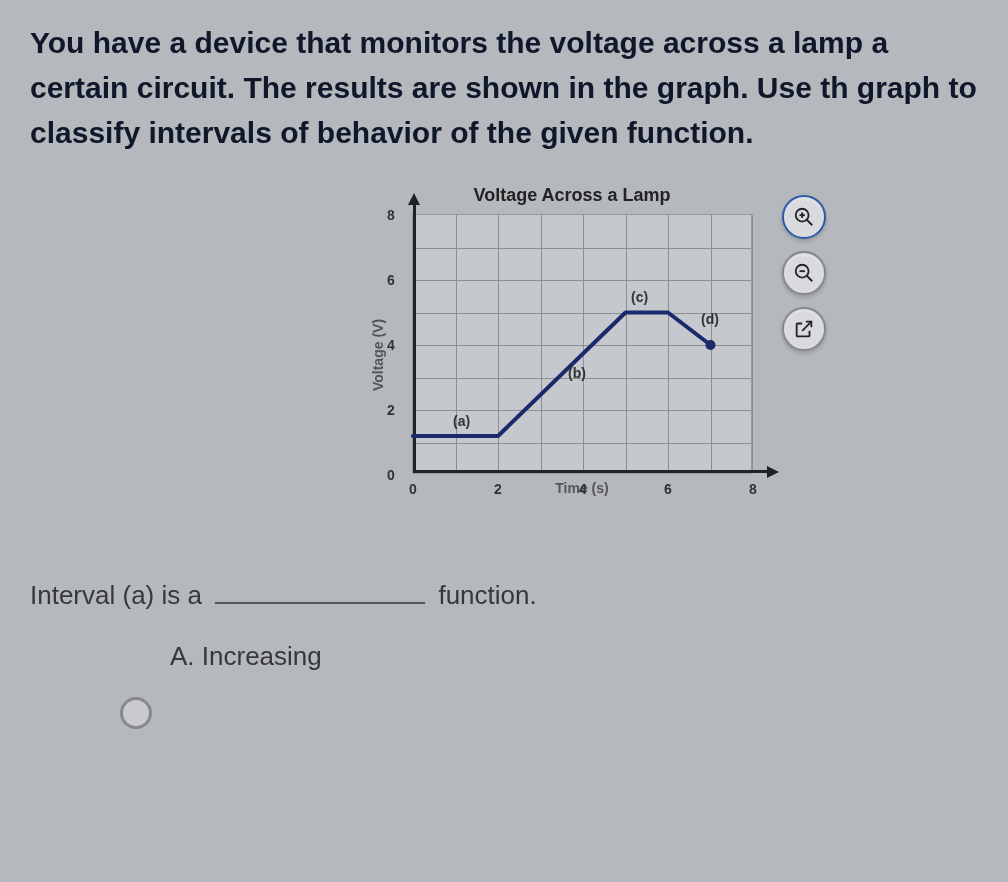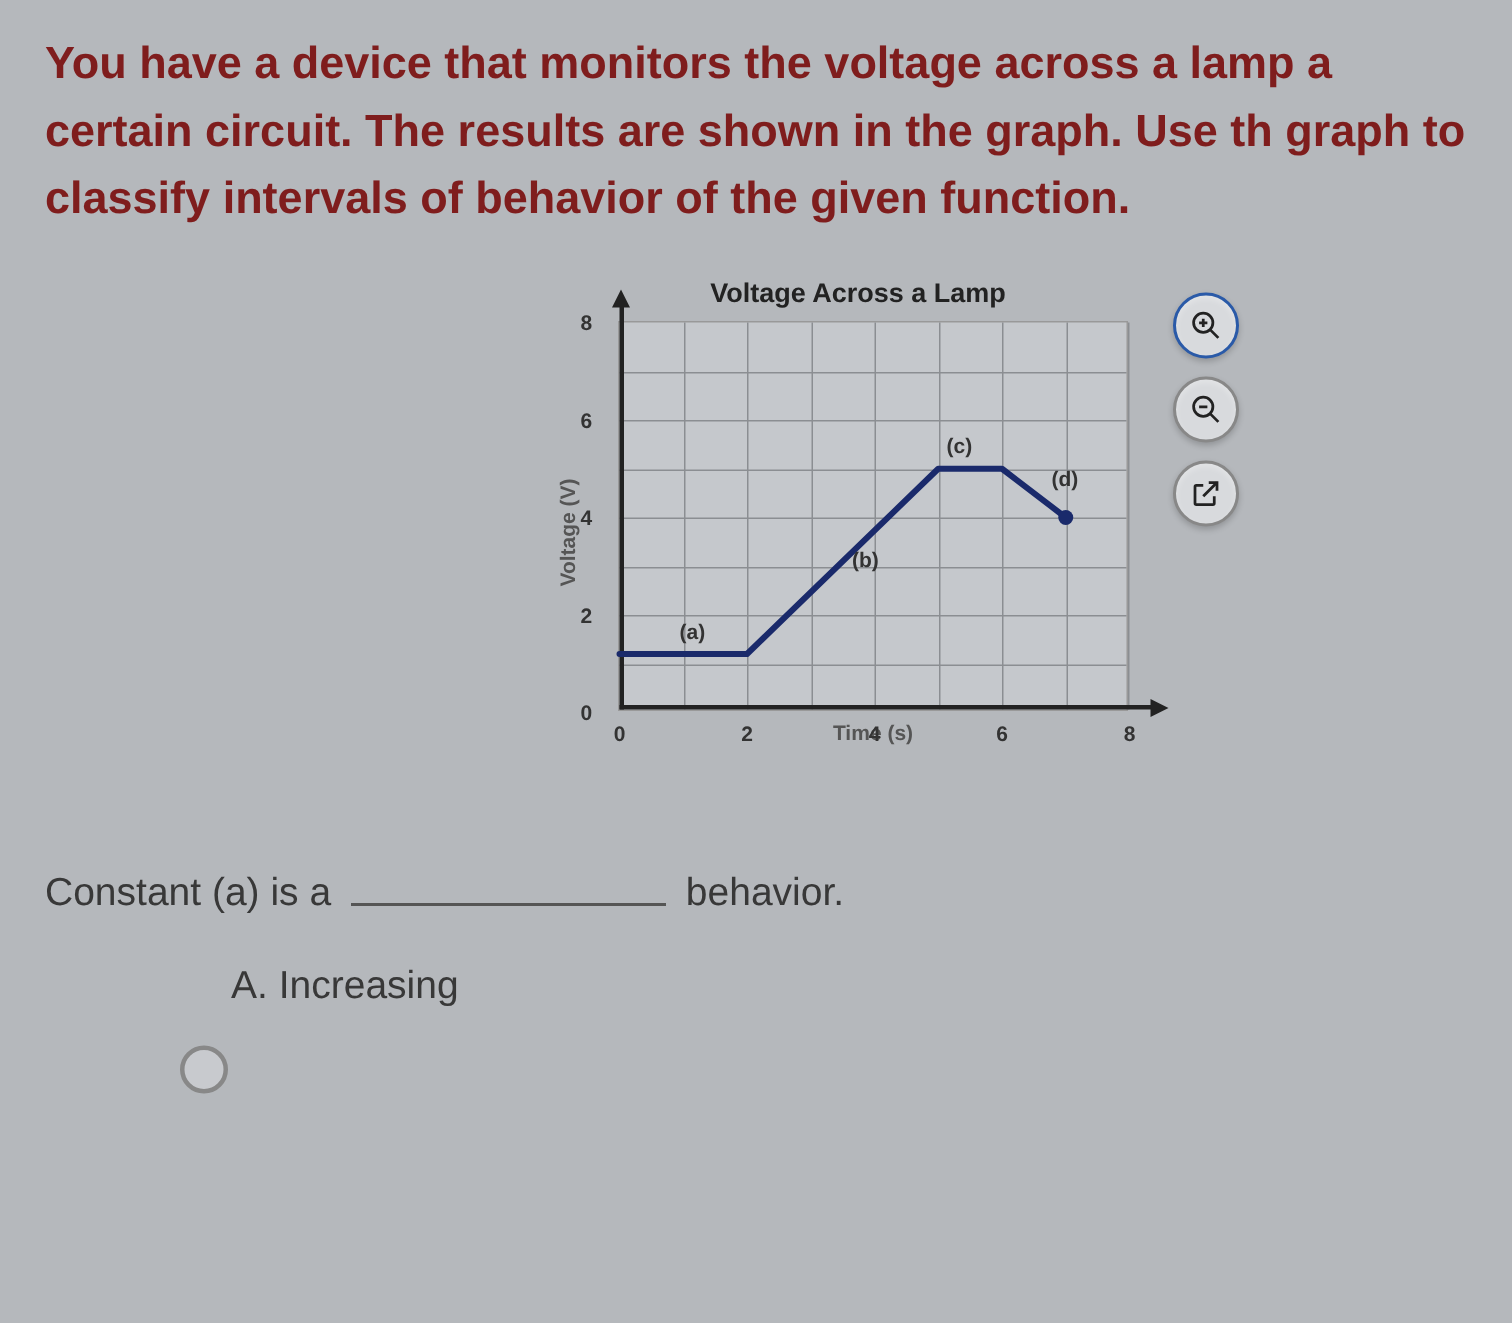--- a/index.html
+++ b/index.html
@@ -9,21 +9,21 @@
       width: 1008px;
       height: 882px;
       padding: 20px 30px;
       color: #1a1a1a;
       overflow: hidden;
     }
     .question-text {
       font-size: 30px;
       font-weight: bold;
       line-height: 1.5;
-      color: #7f1d1d;
+      color: #0f172a;
       margin-bottom: 30px;
     }
     .chart-wrapper {
       display: flex;
       align-items: flex-start;
       justify-content: center;
       gap: 20px;
       margin-left: 200px;
       margin-bottom: 50px;
       position: relative;
@@ -117,21 +117,21 @@
       border-bottom: 2px solid #555;
       width: 210px;
       height: 1.1em;
       vertical-align: baseline;
       margin: 0 6px;
     }
     .choices { margin-left: 90px; display: flex; flex-direction: column; gap: 24px; }
     .choice {
       display: flex;
       align-items: center;
-      gap: 2px;
+      gap: 18px;
       font-size: 26px;
       color: #383838;
       cursor: pointer;
     }
     .radio {
       width: 32px; height: 32px;
       border: 3px solid #888;
       border-radius: 50%;
       background: #c8cace;
       flex-shrink: 0;
@@ -216,23 +216,23 @@
       <svg viewBox="0 0 24 24">
           <path d="M14 4h6v6"></path>
           <path d="M20 4L10 14"></path>
           <path d="M18 14v5a1 1 0 0 1-1 1H5a1 1 0 0 1-1-1V7a1 1 0 0 1 1-1h5"></path>
         </svg>
     </div>
   </div>
 </div>
 
 <div class="question-stem">
-  <span>Constant (a) is a</span>
+  <span>Interval (a) is a</span>
   <span class="blank"></span>
-  <span>behavior.</span>
+  <span>function.</span>
 </div>
 
 <div class="choices">
   <div class="choice">
     <span class="radio hidden"></span>
     <span>A. Increasing</span>
   </div>
   <div class="choice">
     <span class="radio"></span>
   </div>

